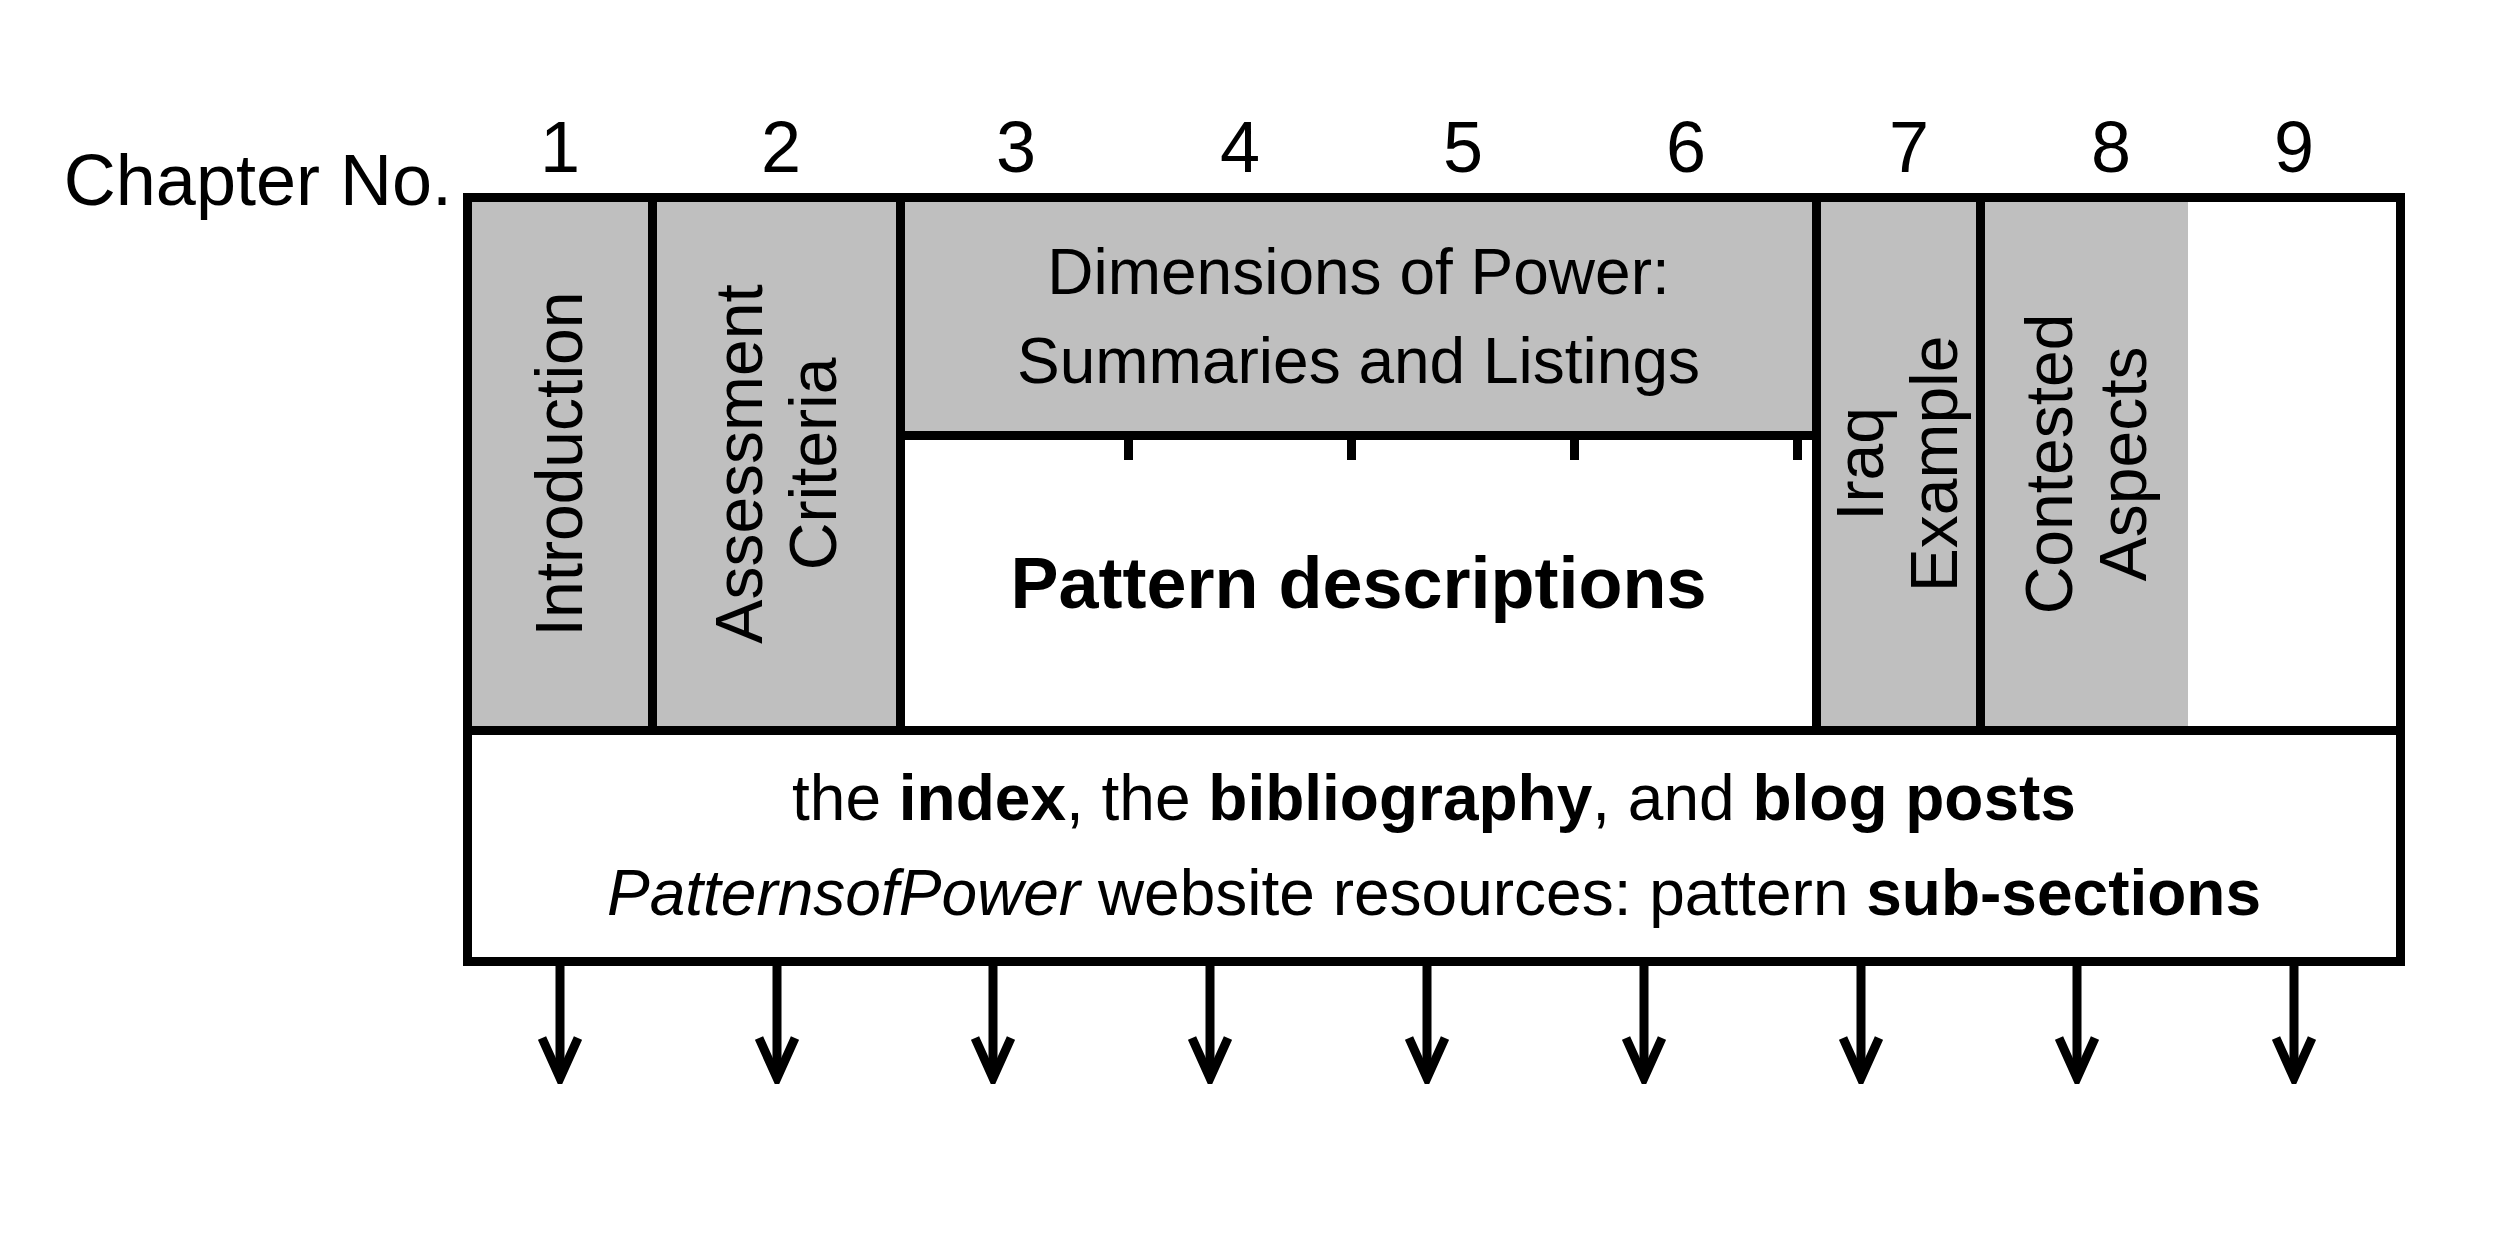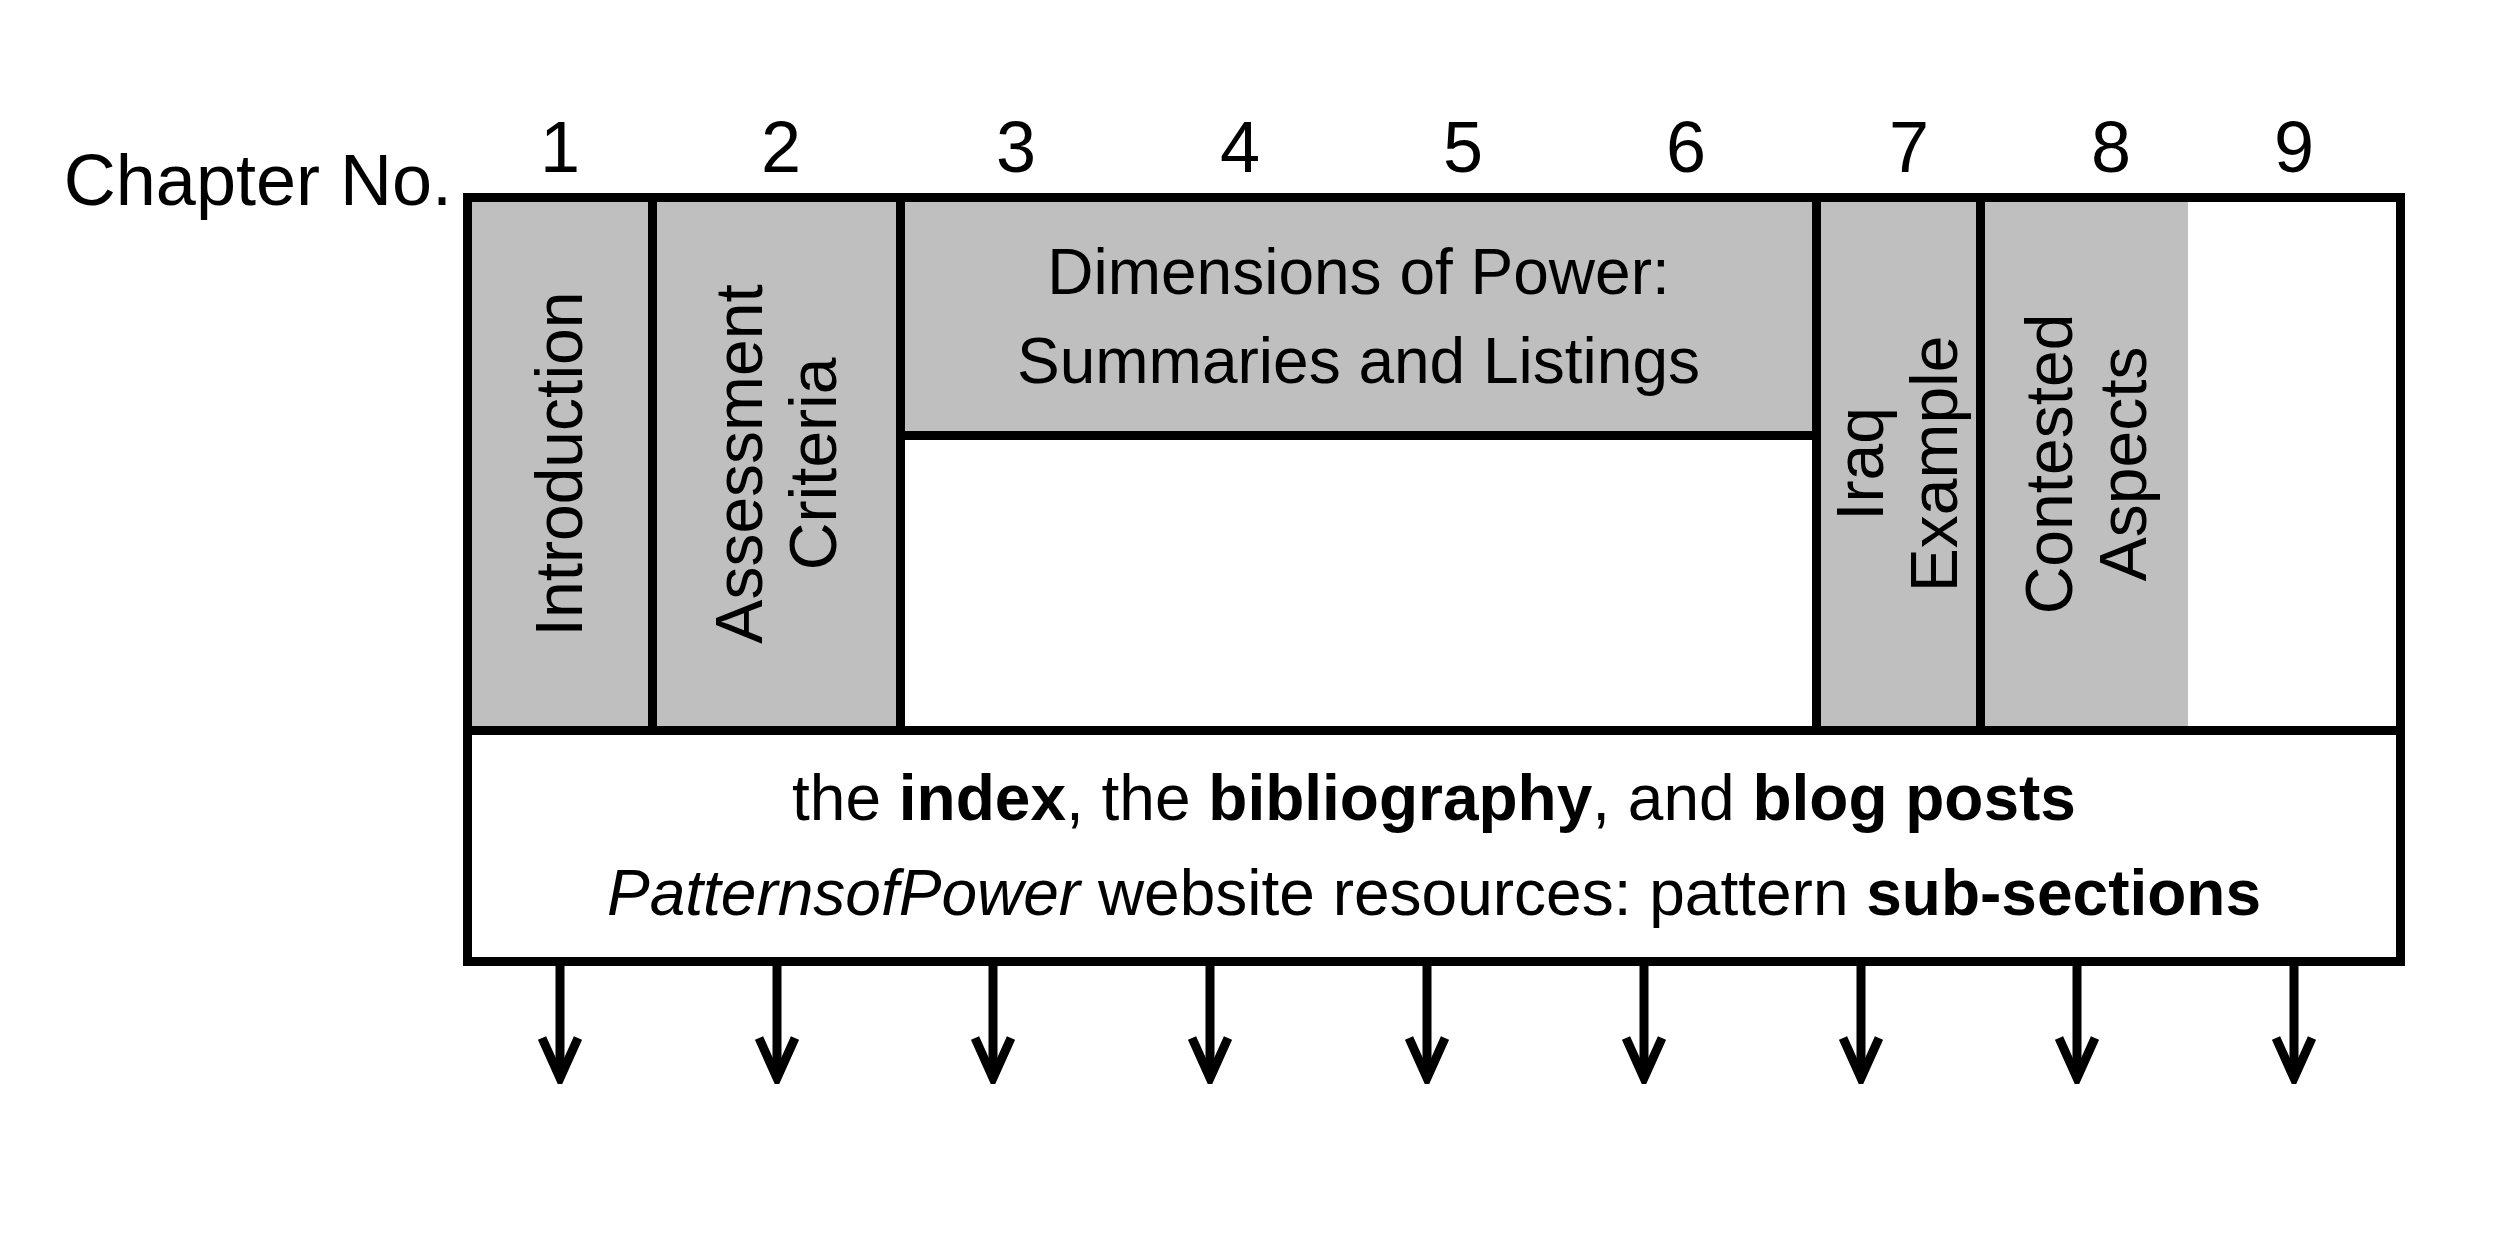--- a/index.html
+++ b/index.html
@@ -93,20 +93,27 @@
     </div>
     <div class="col" style="width:248px">
       <span class="vlabel">Assessment
 Criteria</span>
     </div>
     <div class="section" style="width:916px">
       <div class="section-header">
         <span class="hlabel">Dimensions of Power:
 Summaries and Listings</span>
       </div>
+      <div class="section-body">
+        <div class="tick" style="left:223px"></div>
+        <div class="tick" style="left:446px"></div>
+        <div class="tick" style="left:669px"></div>
+        <div class="tick" style="left:892px"></div>
+        <span class="blabel">Pattern descriptions</span>
+      </div>
     </div>
     <div class="col" style="width:164px">
       <span class="vlabel">Iraq Example</span>
     </div>
     <div class="col last" style="width:203px">
       <span class="vlabel">Contested
 Aspects</span>
     </div>
   </div>
 

